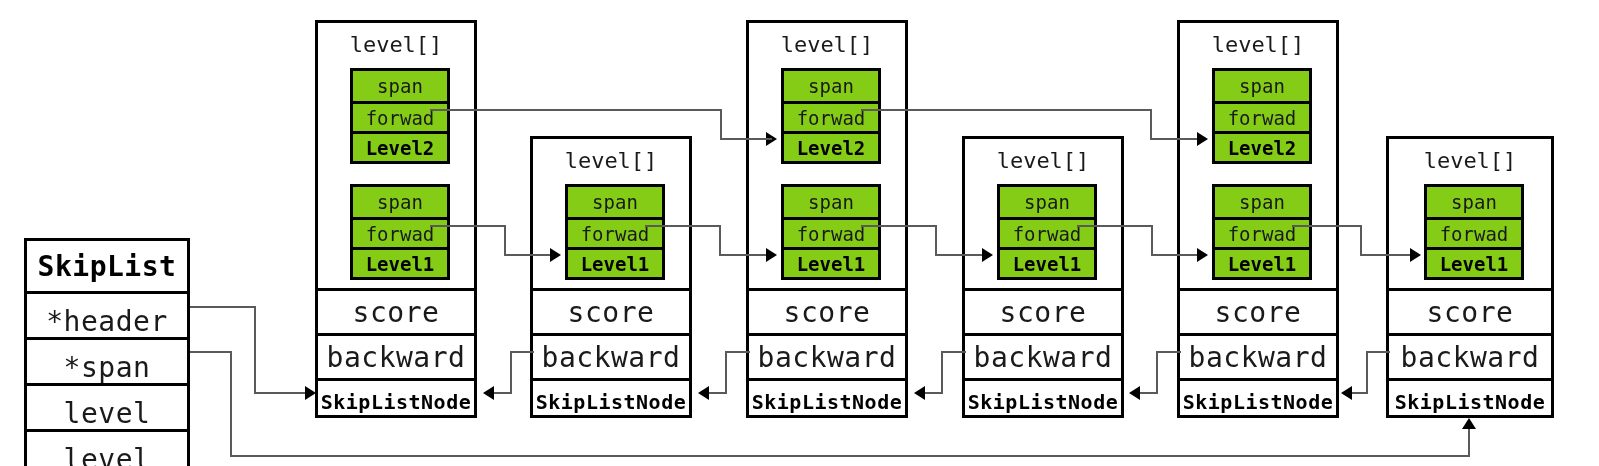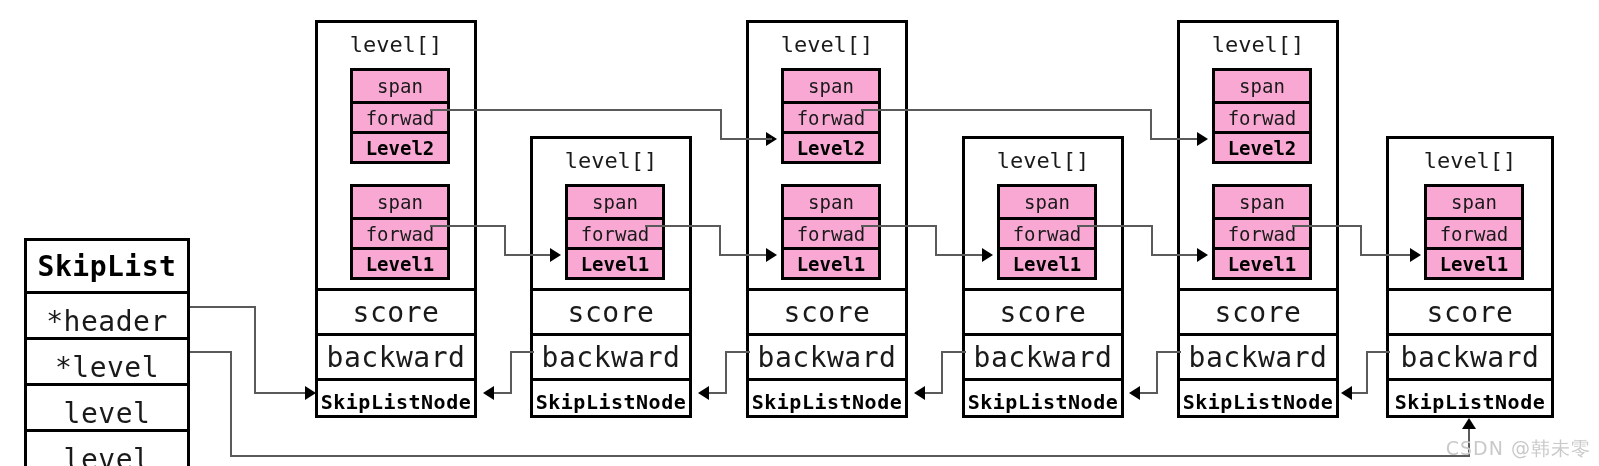--- a/index.html
+++ b/index.html
@@ -20,21 +20,21 @@
 
   
   #skiplist{left:24px;top:238px;width:166px;height:240px;}
   #skiplist .row{height:58px;}
 
   
   .node{border:3px solid #000;}
   .node-title{position:absolute;left:0;right:0;top:0;height:42px;
        display:flex;align-items:center;justify-content:center;
        font-size:22px;color:#1a1a1a;}
-  .levelblk{position:absolute;border:3px solid #000;background:#f9a8d4;box-sizing:border-box;padding-left:33px;}
+  .levelblk{position:absolute;border:3px solid #000;background:#84cc16;box-sizing:border-box;padding-left:33px;}
   .levelblk .lrow{position:absolute;left:0;right:0;box-sizing:border-box;height:30px;
        display:flex;align-items:center;justify-content:center;font-size:19px;color:#1a1a1a;}
   .levelblk .lrow.bt{border-top:3px solid #000;}
   .levelblk .lrow.bold{font-weight:bold;color:#000;font-size:19px;}
 
   
   .ln{position:absolute;background:#5a5a5a;}
   .lnh{height:2px;}
   .lnv{width:2px;}
   .arrow{position:absolute;width:0;height:0;}
@@ -47,21 +47,21 @@
      font-family:"DejaVu Sans","Liberation Sans",sans-serif;letter-spacing:1px;}
 </style>
 </head>
 <body>
 
 <div id="canvas">
 
   <div class="box outer" id="skiplist">
     <div class="row bold" style="top:0;height:50px;border-bottom:0;">SkipList</div>
     <div class="row bt" style="top:50px;">*header</div>
-    <div class="row bt" style="top:96px;">*level</div>
+    <div class="row bt" style="top:96px;">*span</div>
     <div class="row bt" style="top:142px;">level</div>
     <div class="row bt" style="top:188px;">level</div>
   </div>
 
   <div class="box node" style="left:315px;top:20px;width:162px;height:398px;">
     <div class="node-title">level[]</div>
     <div class="levelblk" style="left:32px;top:45px;width:100px;height:96px;">
       <div class="lrow" style="top:0;">span</div>
       <div class="lrow bt" style="top:30px;">forwad</div>
       <div class="lrow bt bold" style="top:60px;">Level2</div>
@@ -211,15 +211,14 @@
   <div class="ln lnh" style="left:1156px;top:351px;width:25px;"></div>
   <div class="ln lnv" style="left:1156px;top:351px;height:42px;"></div>
   <div class="ln lnh" style="left:1140px;top:392px;width:18px;"></div>
   <div class="arrow arr-l" style="left:1129px;top:386px;"></div>
 
   <div class="ln lnh" style="left:1366px;top:351px;width:24px;"></div>
   <div class="ln lnv" style="left:1366px;top:351px;height:42px;"></div>
   <div class="ln lnh" style="left:1352px;top:392px;width:16px;"></div>
   <div class="arrow arr-l" style="left:1341px;top:386px;"></div>
 
-  <div id="watermark">CSDN @韩未零</div>
 
 </div>
 
 </body></html>

